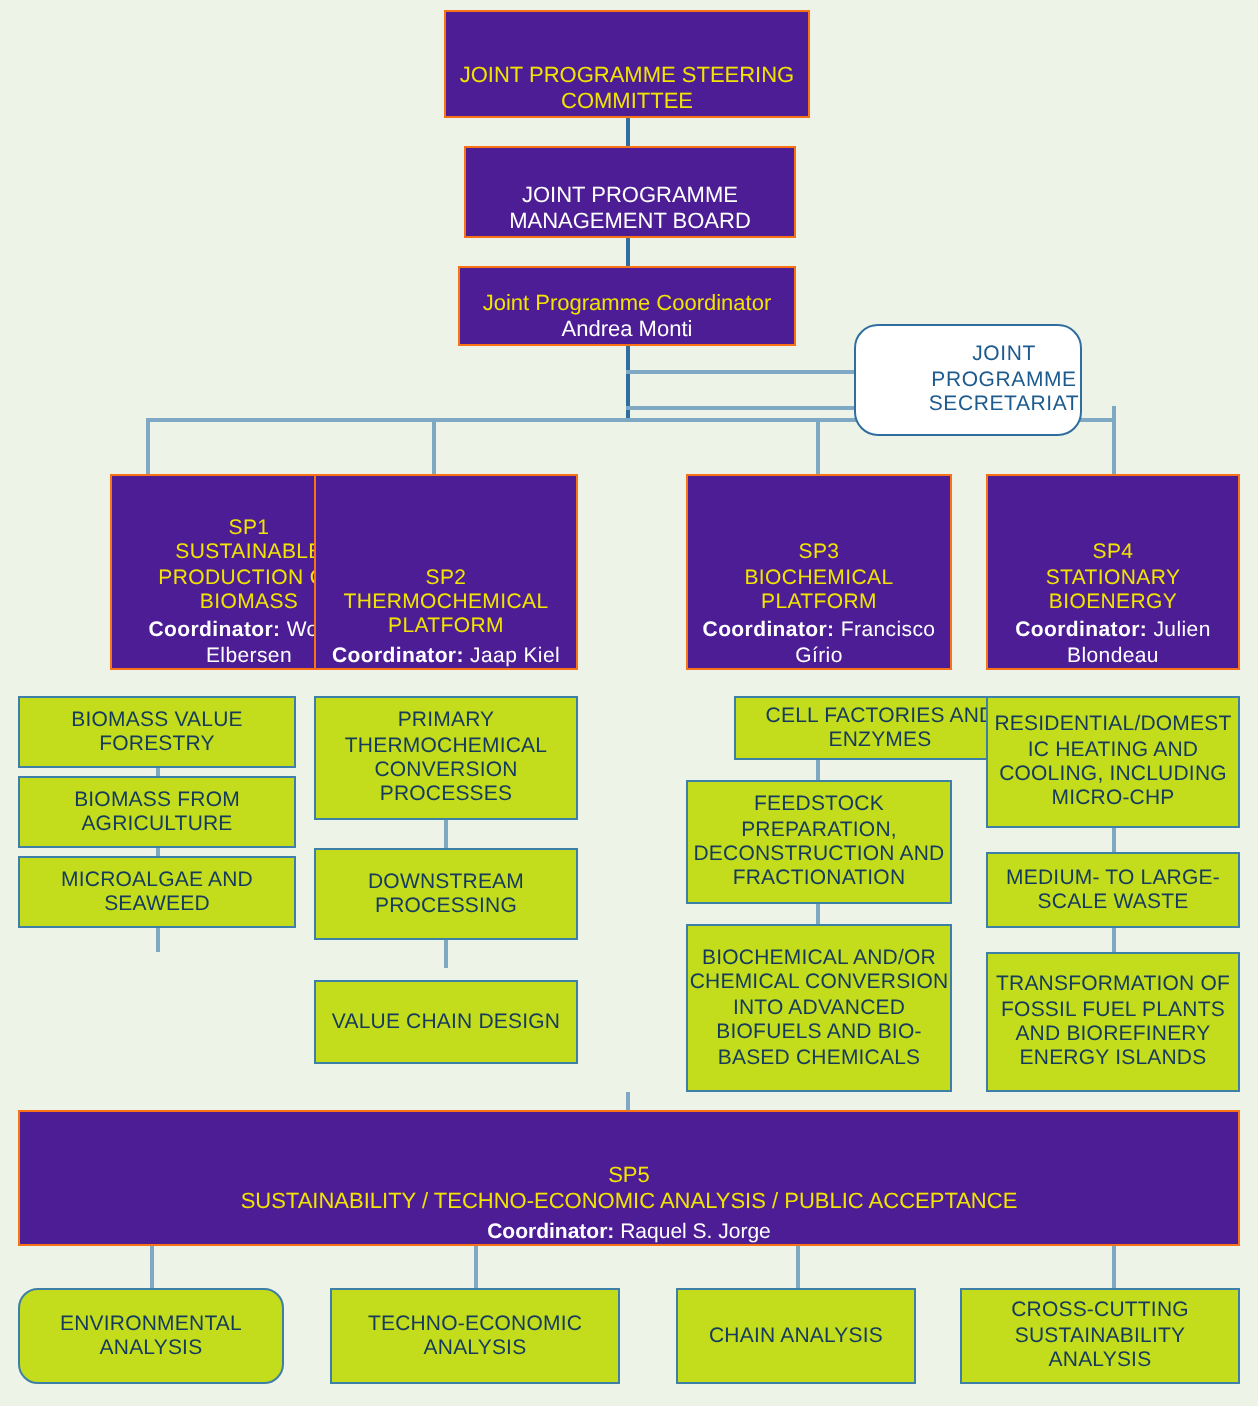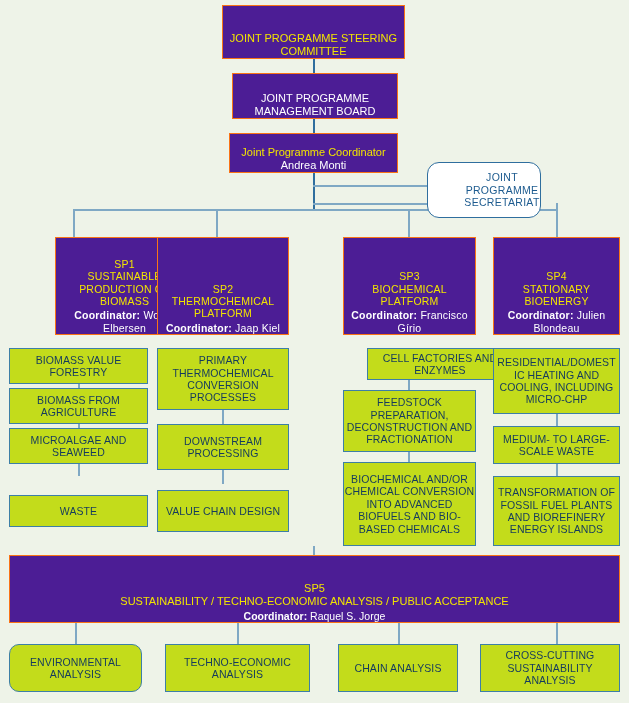--- a/index.html
+++ b/index.html
@@ -124,23 +124,20 @@
   <div class="line v thin" style="left:78px; top:464px; height:12px;"></div>
   <div class="box green" style="left:9px; top:348px; width:139px; height:36px;">
     <span>BIOMASS VALUE FORESTRY</span>
   </div>
   <div class="box green" style="left:9px; top:388px; width:139px; height:36px;">
     <span>BIOMASS FROM AGRICULTURE</span>
   </div>
   <div class="box green" style="left:9px; top:428px; width:139px; height:36px;">
     <span>MICROALGAE AND SEAWEED</span>
   </div>
-  <div class="box green" style="left:9px; top:495px; width:139px; height:32px;">
-    <span>WASTE</span>
-  </div>
 
   <div class="box navy sp-head" style="left:157px; top:237px; width:132px; height:98px;">
     <span class="t-yellow">SP2</span>
     <span class="t-yellow">THERMOCHEMICAL PLATFORM</span>
     <span class="coord t-white">
       <b>Coordinator:</b>
       <span>Jaap Kiel</span>
     </span>
   </div>
   <div class="line v thin" style="left:222px; top:410px; height:14px;"></div>

